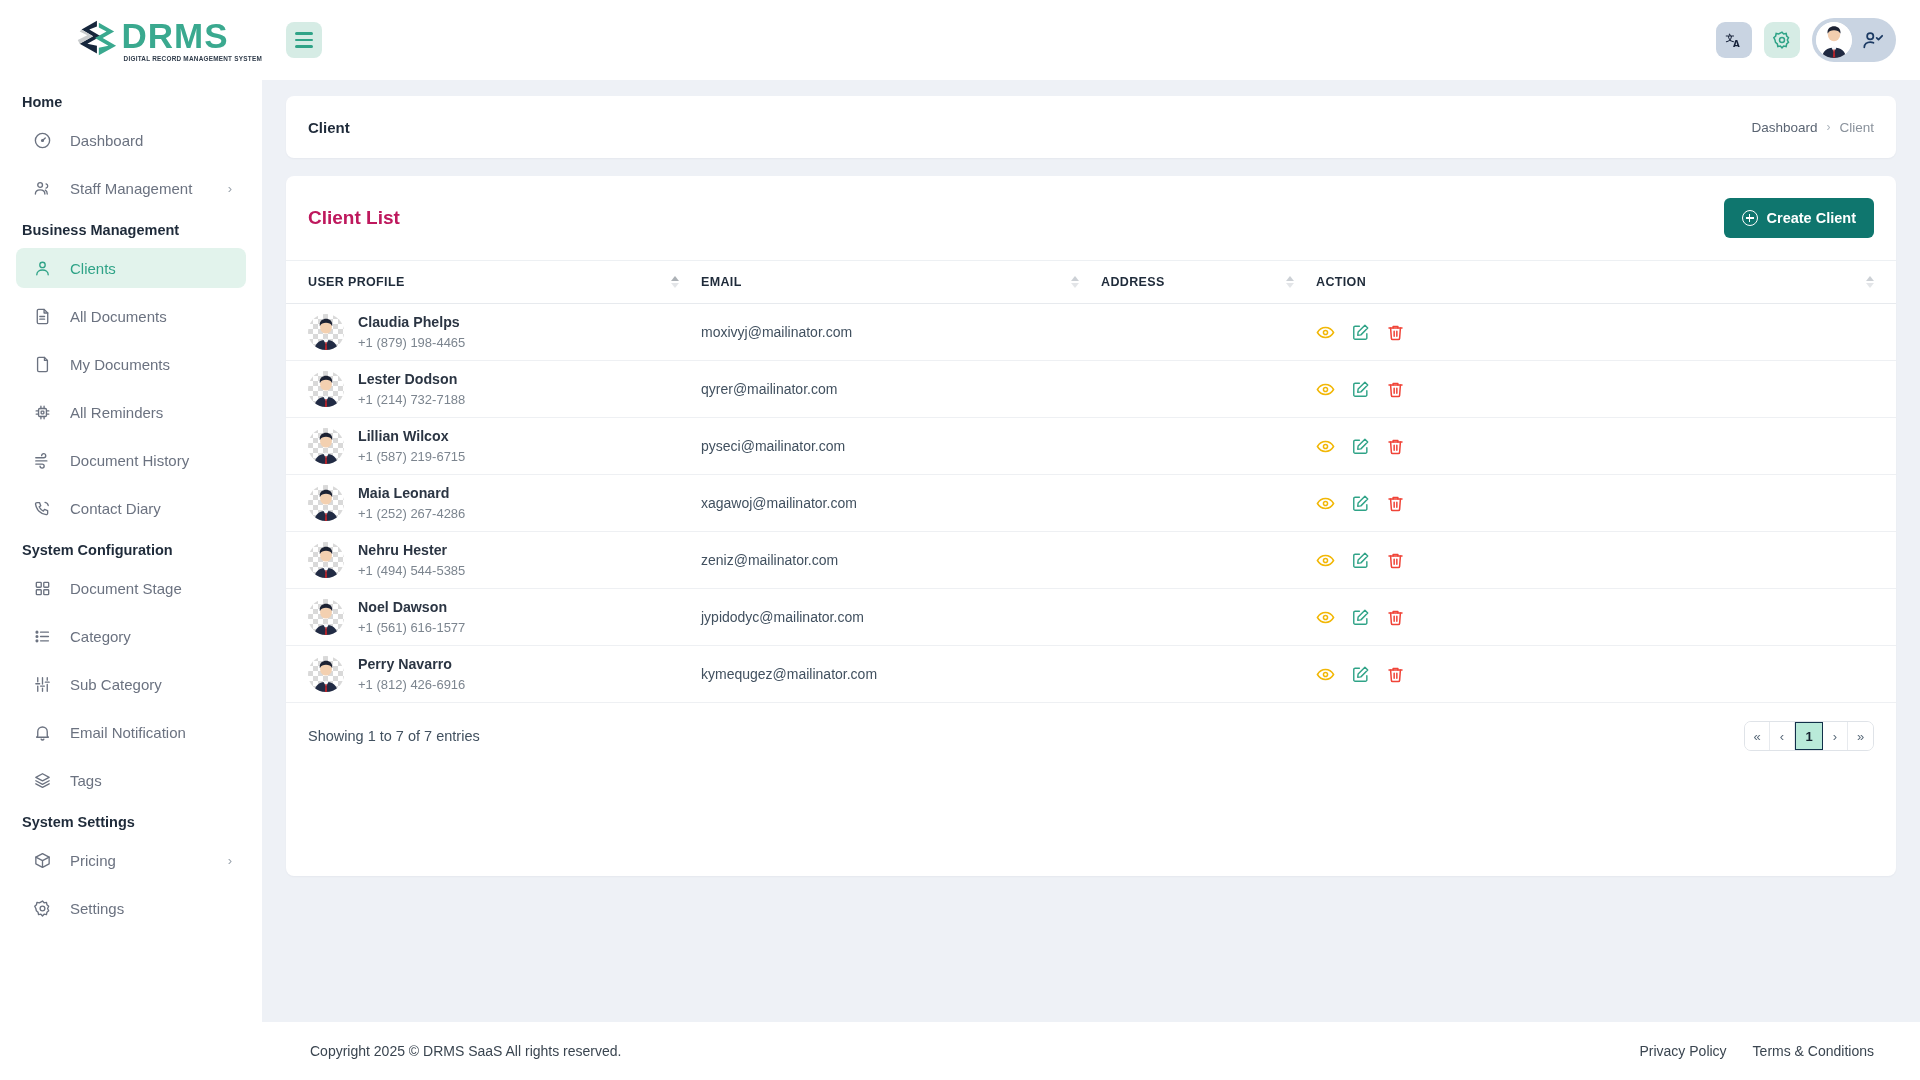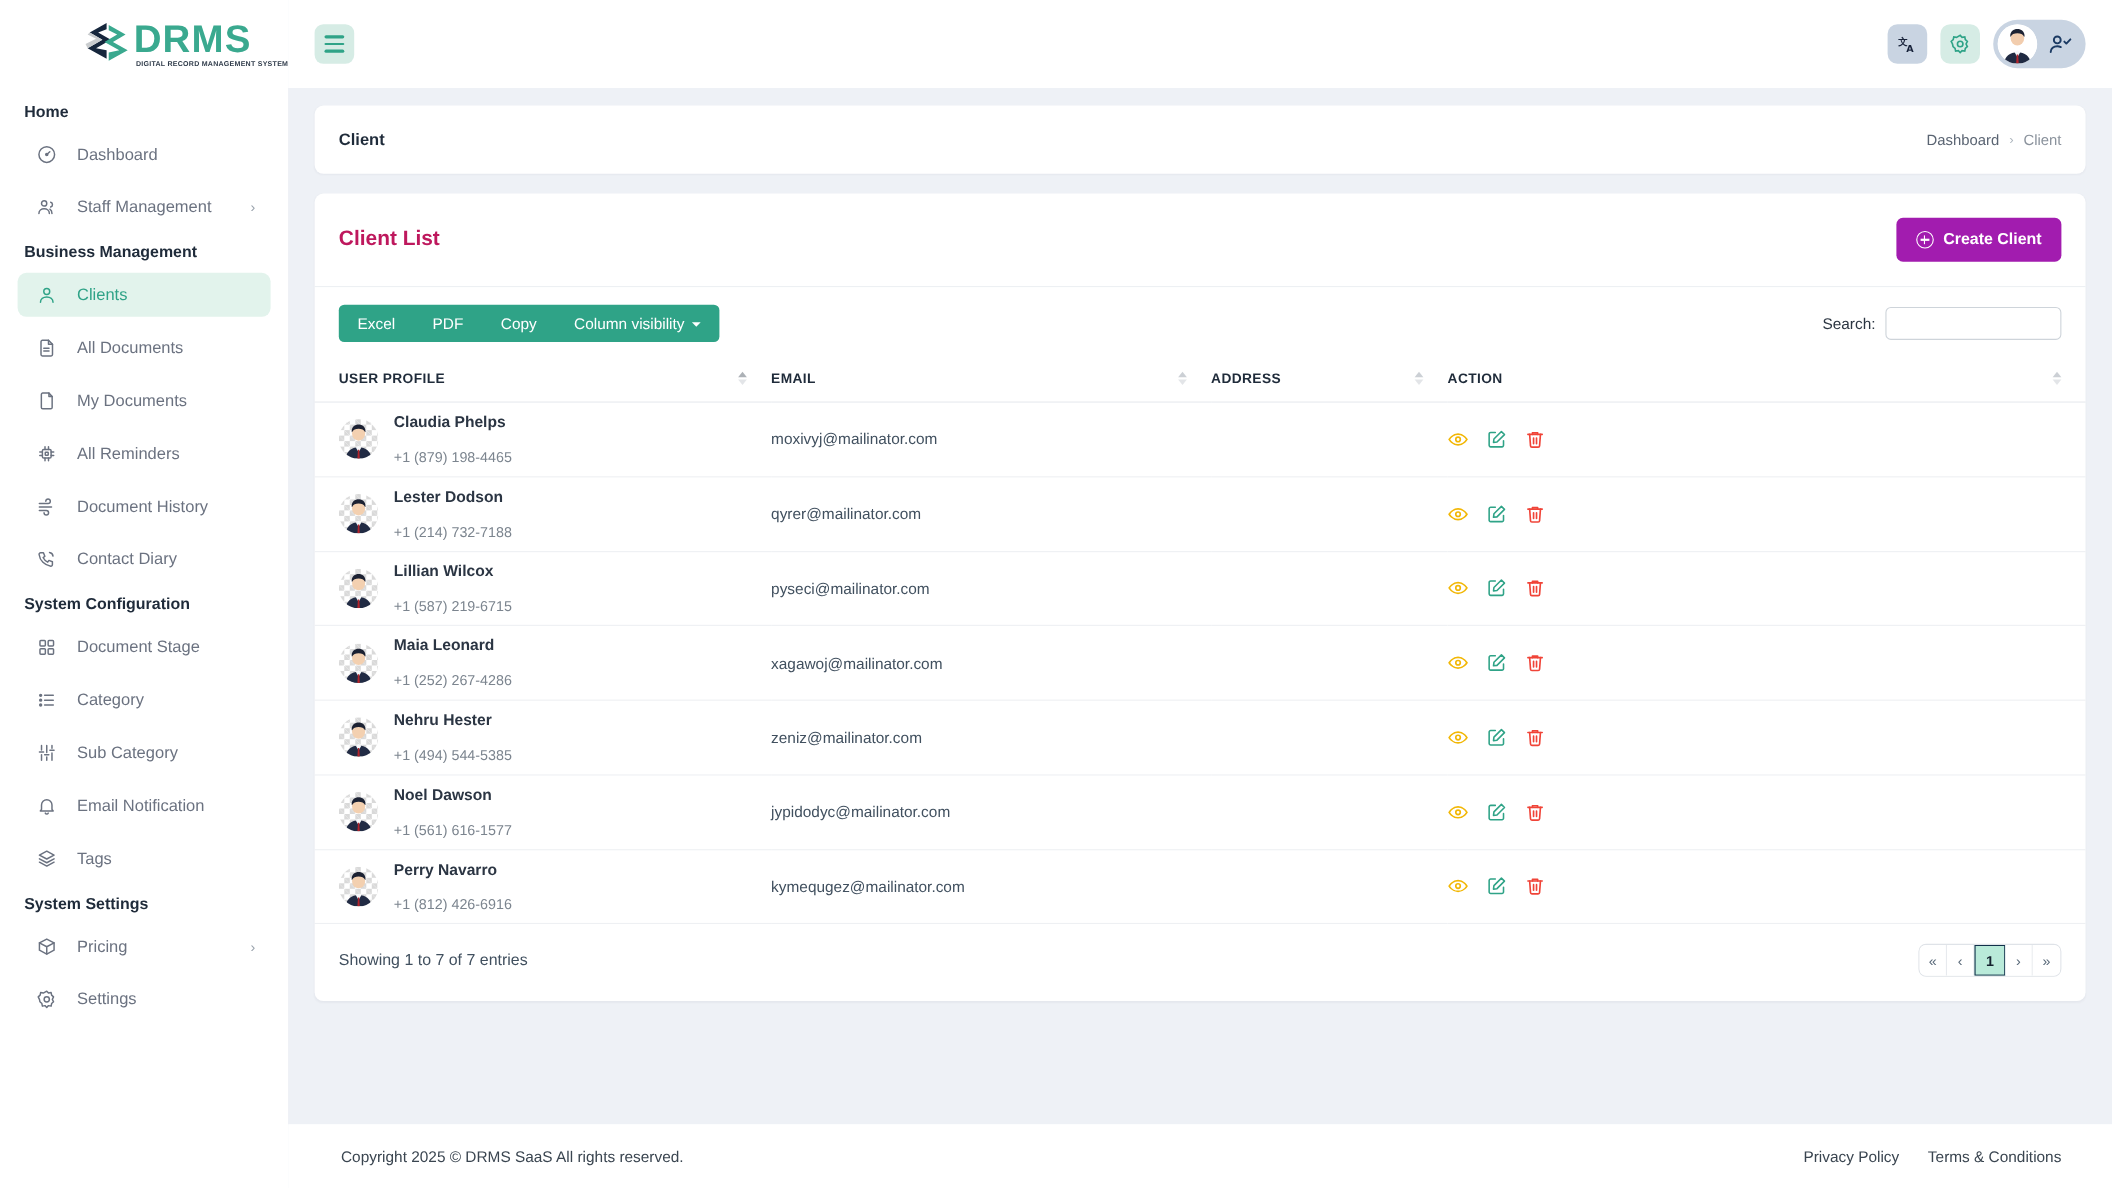--- a/index.html
+++ b/index.html
@@ -112,21 +112,21 @@
   .bc-current { color: #8a929c; }
 
   .table-card { padding: 0 0 22px 0; min-height: 700px; }
   .card-head {
     display: flex; align-items: center; justify-content: space-between;
     padding: 22px 22px 22px 22px;
     border-bottom: 1px solid #edf0f3;
   }
   .card-title { font-size: 19px; font-weight: 600; color: #be185d; }
   .btn-create {
-    background: #a21caf; color: #fff; border: none; border-radius: 6px;
+    background: #0f766e; color: #fff; border: none; border-radius: 6px;
     height: 40px; padding: 0 18px; font-size: 14.5px; font-weight: 600;
     display: flex; align-items: center; gap: 9px; cursor: pointer;
     font-family: "Liberation Sans", sans-serif;
   }
   .btn-create .plus-circle {
     width: 16px; height: 16px; border: 1.6px solid #fff; border-radius: 50%;
     position: relative; flex: 0 0 16px;
   }
   .btn-create .plus-circle::before,
   .btn-create .plus-circle::after {
@@ -188,21 +188,21 @@
     width: 36px; height: 36px; border-radius: 50%;
     overflow: hidden; flex: 0 0 36px; position: relative;
     background-image:
       linear-gradient(45deg, #d9d9d9 25%, transparent 25%, transparent 75%, #d9d9d9 75%),
       linear-gradient(45deg, #d9d9d9 25%, #ffffff 25%, #ffffff 75%, #d9d9d9 75%);
     background-size: 10px 10px;
     background-position: 0 0, 5px 5px;
   }
   .avatar svg { position: absolute; left: 0; top: 0; width: 36px; height: 36px; }
   .pname { font-size: 14.2px; font-weight: 700; color: #2b3543; line-height: 1.25; }
-  .pphone { font-size: 13px; color: #7c858f; margin-top: 14px; }
+  .pphone { font-size: 13px; color: #7c858f; margin-top: 3px; }
   .actions { display: flex; align-items: center; gap: 16px; }
   .act { cursor: pointer; display: flex; align-items: center; }
   .act.view { color: #f2b705; }
   .act.edit { color: #2fa387; }
   .act.del  { color: #f04438; }
 
   .table-foot {
     display: flex; align-items: center; justify-content: space-between;
     padding: 18px 22px 0 22px;
   }
@@ -462,32 +462,20 @@
     <div class="card table-card">
 
       <div class="card-head">
         <div class="card-title">Client List</div>
         <button class="btn-create">
           <span class="plus-circle"></span>
           <span>Create Client</span>
         </button>
       </div>
 
-      <div class="toolbar-row">
-        <div class="dt-buttons">
-          <button class="dt-btn">Excel</button>
-          <button class="dt-btn">PDF</button>
-          <button class="dt-btn">Copy</button>
-          <button class="dt-btn caret">Column visibility</button>
-        </div>
-        <div class="search-wrap">
-          <span class="search-label">Search:</span>
-          <input class="search-input" type="text" value="" style="">
-        </div>
-      </div>
 
       <table>
         <thead>
           <tr>
             <th style="width:415px">
               <div class="th-inner">
                 <span>USER PROFILE</span>
                 <span class="sort-ico asc">
                     <i class="up"></i>
                     <i class="down"></i>

